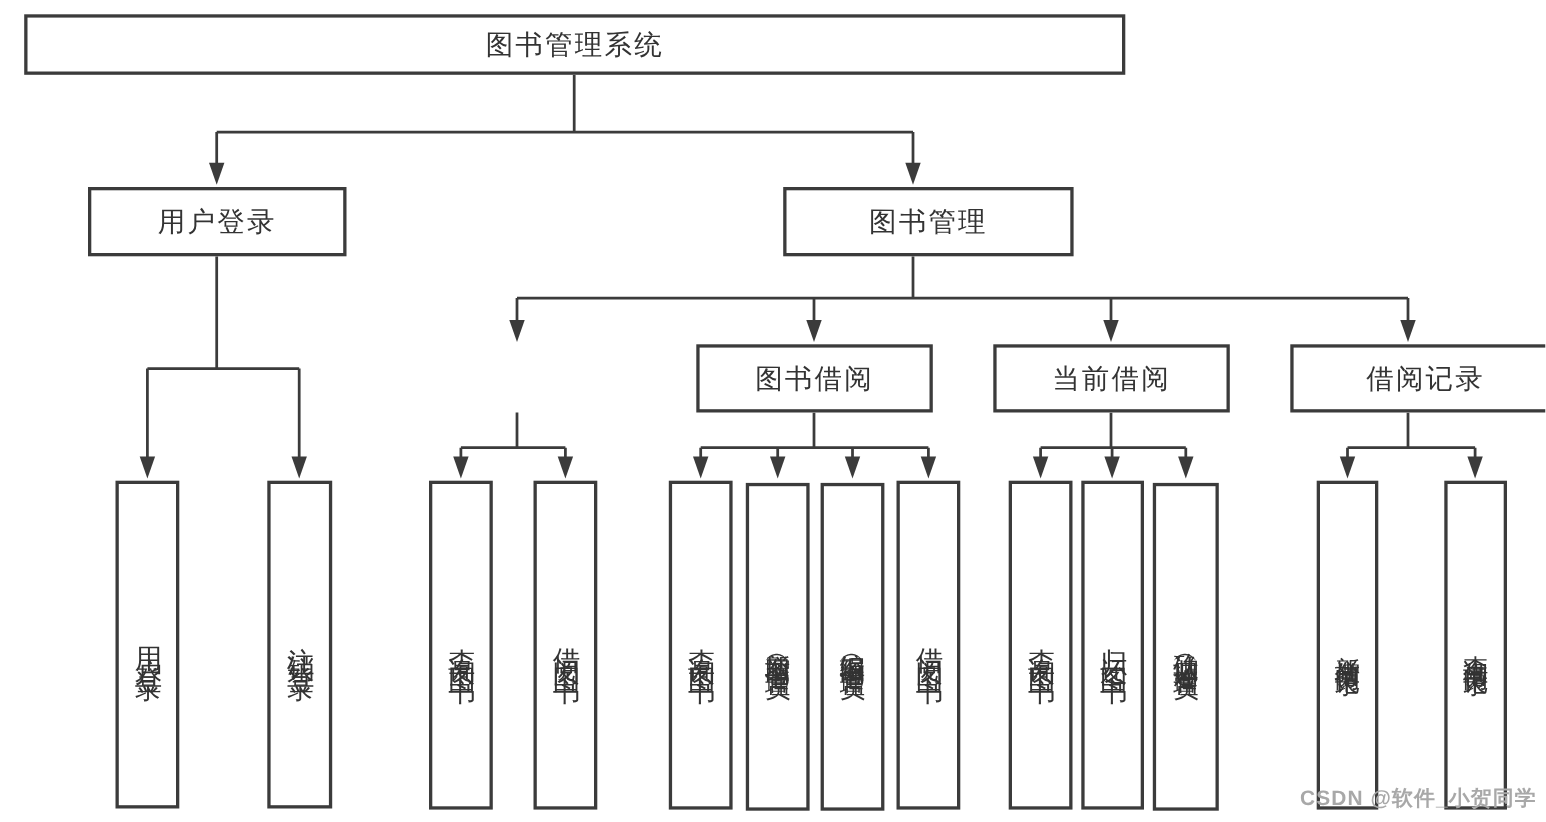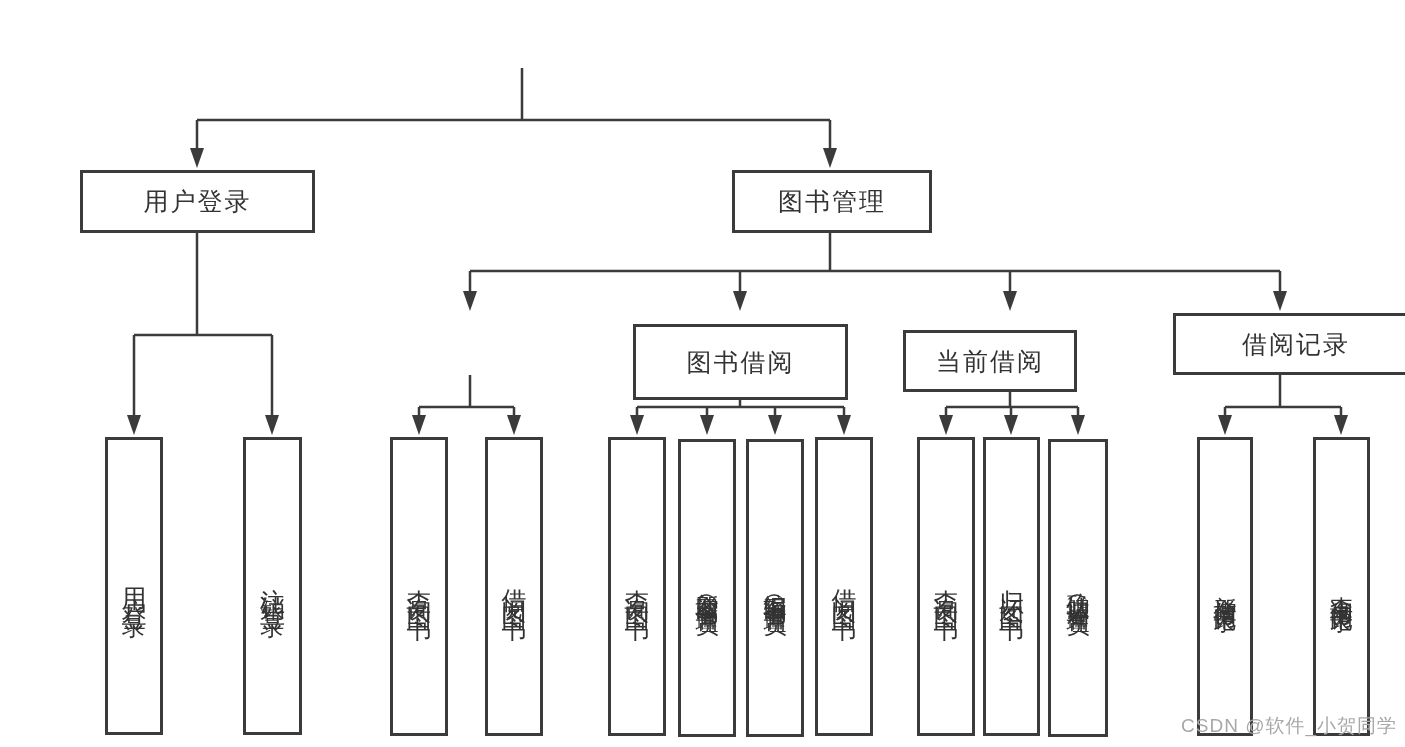--- a/index.html
+++ b/index.html
@@ -28,20 +28,21 @@
     line-height:1;
   }
   .v.tight span{font-size:23px;letter-spacing:3px;}
   #watermark{
     position:absolute;
     right:8px;bottom:8px;
     font-size:19px;
     color:#a8a8a8;
     letter-spacing:1px;
     white-space:nowrap;
+    font-weight:bold;
   }
 </style>
 </head>
 <body>
 
 <div id="canvas">
 
   <svg id="connectors" width="1405" height="747" viewBox="0 0 1405 747">
     <g stroke="#3b3b3b" stroke-width="2.5" fill="none">
 
@@ -75,32 +76,35 @@
       <polygon points="768,415 782,415 775,435"></polygon>
       <polygon points="837,415 851,415 844,435"></polygon>
       <polygon points="939,415 953,415 946,435"></polygon>
       <polygon points="1004,415 1018,415 1011,435"></polygon>
       <polygon points="1071,415 1085,415 1078,435"></polygon>
       <polygon points="1218,415 1232,415 1225,435"></polygon>
       <polygon points="1334,415 1348,415 1341,435"></polygon>
     </g>
   </svg>
 
+  <div class="box h" style="left:22px;top:13px;width:1001px;height:55px">
+    <span>图书管理系统</span>
+  </div>
 
   <div class="box h" style="left:80px;top:170px;width:235px;height:63px">
     <span>用户登录</span>
   </div>
-  <div class="box h" style="left:732px;top:170px;width:200px;height:63px">
+  <div class="box h" style="left:712px;top:170px;width:264px;height:63px">
     <span>图书管理</span>
   </div>
 
-  <div class="box h" style="left:633px;top:324px;width:215px;height:76px">
+  <div class="box h" style="left:633px;top:313px;width:215px;height:62px">
     <span>图书借阅</span>
   </div>
-  <div class="box h" style="left:903px;top:330px;width:174px;height:62px">
+  <div class="box h" style="left:903px;top:313px;width:215px;height:62px">
     <span>当前借阅</span>
   </div>
   <div class="box h" style="left:1173px;top:313px;width:246px;height:62px">
     <span>借阅记录</span>
   </div>
 
   <div class="box v" style="left:105px;top:437px;width:58px;height:298px">
     <span>用户登录</span>
   </div>
   <div class="box v" style="left:243px;top:437px;width:59px;height:298px">

